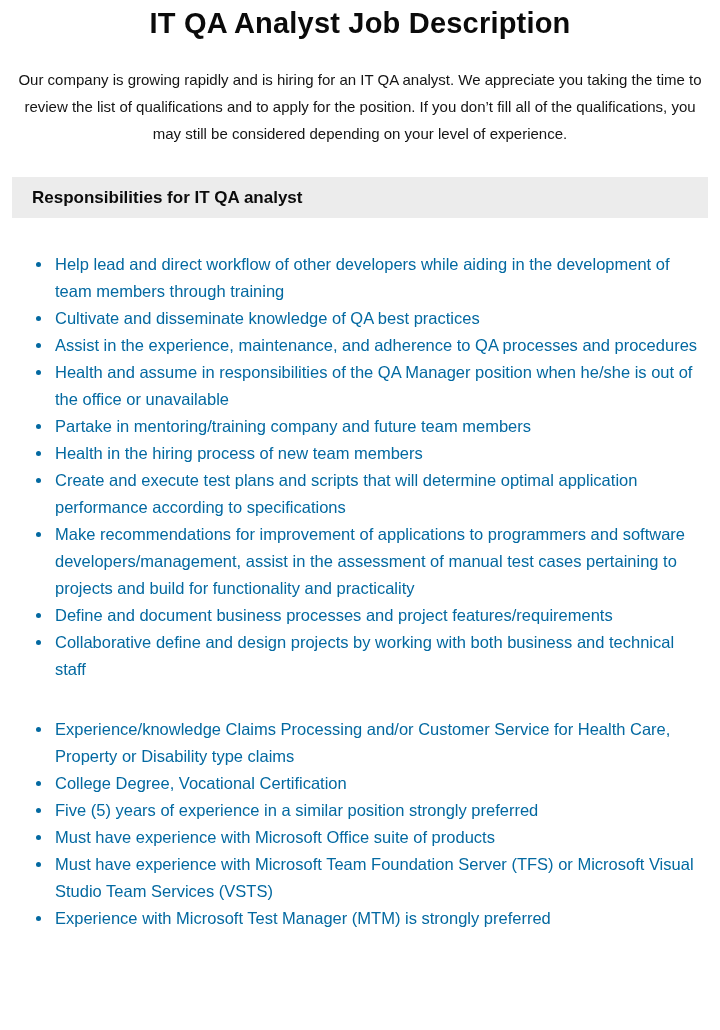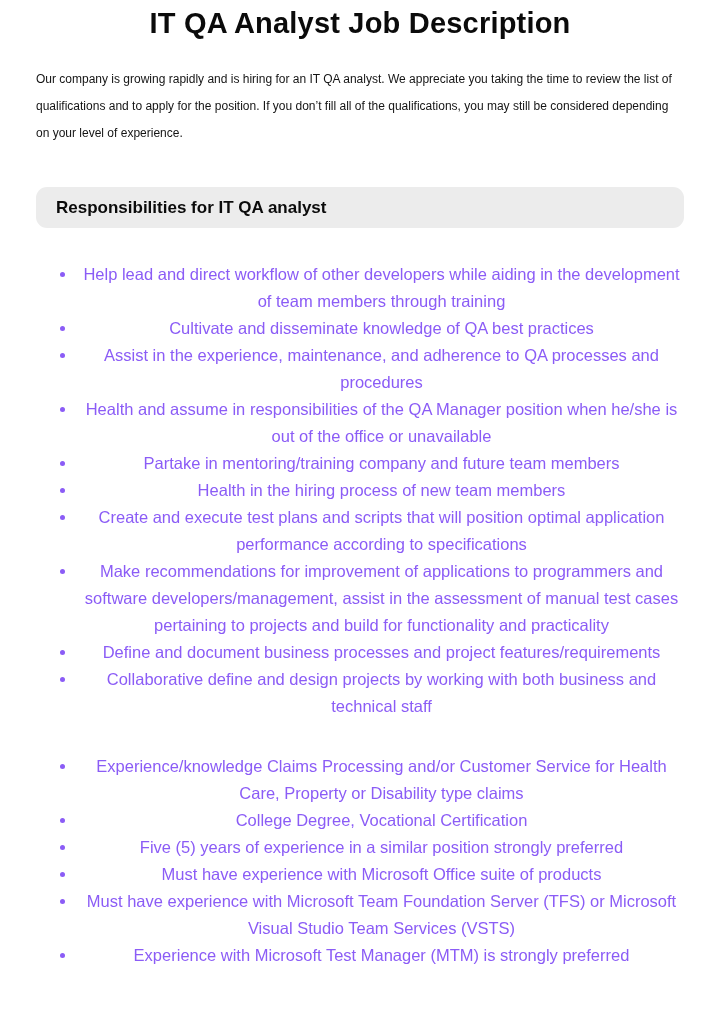--- a/index.html
+++ b/index.html
@@ -5,77 +5,76 @@
   * { margin: 0; padding: 0; box-sizing: border-box; }
   html, body {
     width: 720px;
     height: 1030px;
     background: #ffffff;
     font-family: "Liberation Sans", sans-serif;
     color: #111111;
     overflow: hidden;
   }
   .doc {
-    padding: 0 36px;
+    padding: 0 12px;
   }
   .page-title {
     text-align: center;
     font-size: 29px;
     font-weight: 700;
     letter-spacing: 0.2px;
     padding-top: 7px;
     color: #0b0b0b;
   }
   .intro {
     margin-top: 26px;
-    font-size: 12px;
+    font-size: 15px;
     line-height: 27px;
     color: #141414;
+    text-align: center;
   }
   .section-header {
-    margin-top: 40px;
+    margin-top: 30px;
     background: #ececec;
     font-size: 17px;
     font-weight: 700;
     padding: 11px 20px 10px 20px;
     color: #0b0b0b;
-    border-radius: 11px;
   }
   ul.bullet-list {
     margin-top: 33px;
     padding-left: 41px;
     list-style: disc outside;
   }
   ul.bullet-list li {
     font-size: 16.5px;
     line-height: 27px;
-    color: #8b5cf6;
+    color: #0369a1;
     padding-left: 2px;
-    text-align: center;
   }
 </style>
 </head>
 <body>
 
 <div class="doc">
 
   <h1 class="page-title">IT QA Analyst Job Description</h1>
 
   <p class="intro">Our company is growing rapidly and is hiring for an IT QA analyst. We appreciate you taking the time to review the list of qualifications and to apply for the position. If you don’t fill all of the qualifications, you may still be considered depending on your level of experience.</p>
 
   <div class="section-header">Responsibilities for IT QA analyst</div>
 
   <ul class="bullet-list">
     <li>Help lead and direct workflow of other developers while aiding in the development of team members through training</li>
     <li>Cultivate and disseminate knowledge of QA best practices</li>
     <li>Assist in the experience, maintenance, and adherence to QA processes and procedures</li>
     <li>Health and assume in responsibilities of the QA Manager position when he/she is out of the office or unavailable</li>
     <li>Partake in mentoring/training company and future team members</li>
     <li>Health in the hiring process of new team members</li>
-    <li>Create and execute test plans and scripts that will position optimal application performance according to specifications</li>
+    <li>Create and execute test plans and scripts that will determine optimal application performance according to specifications</li>
     <li>Make recommendations for improvement of applications to programmers and software developers/management, assist in the assessment of manual test cases pertaining to projects and build for functionality and practicality</li>
     <li>Define and document business processes and project features/requirements</li>
     <li>Collaborative define and design projects by working with both business and technical staff</li>
   </ul>
 
 
   <ul class="bullet-list">
     <li>Experience/knowledge Claims Processing and/or Customer Service for Health Care, Property or Disability type claims</li>
     <li>College Degree, Vocational Certification</li>
     <li>Five (5) years of experience in a similar position strongly preferred</li>

